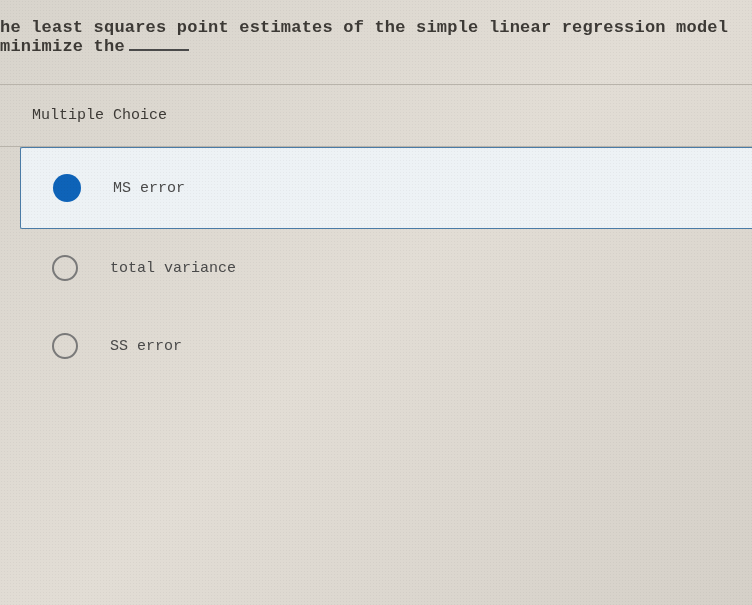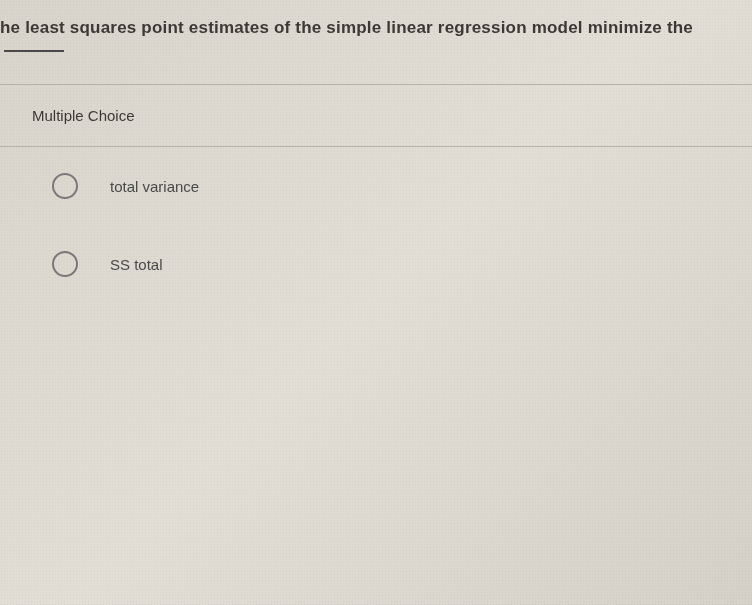--- a/index.html
+++ b/index.html
@@ -1,15 +1,15 @@
 <!DOCTYPE html>
 <html><head>
   <meta charset="utf-8">
   <style>
-    * { box-sizing: border-box; margin: 0; padding: 0; }
+    * { box-sizing: border-box; margin: 0; padding: 0; font-family: Liberation Mono, monospace; }
     body {
       font-family: Arial, Helvetica, sans-serif;
       background: linear-gradient(135deg, #d8d4cc 0%, #e2ddd5 50%, #d5d0c8 100%);
       width: 752px;
       height: 605px;
       overflow: hidden;
       color: #3a3a3a;
       position: relative;
     }
     .question-area {
@@ -95,27 +95,31 @@
 </div>
 
 <hr class="divider">
 
 <div class="section-label">Multiple Choice</div>
 
 <hr class="divider">
 
 <div class="options">
 
+  <div class="option selected">
+    <span class="radio"></span>
+    <span class="option-label">MS error</span>
+  </div>
 
 
   <div class="option">
     <span class="radio"></span>
     <span class="option-label">total variance</span>
   </div>
 
   <div class="option">
     <span class="radio"></span>
-    <span class="option-label">SS total</span>
+    <span class="option-label">SS error</span>
   </div>
 
 </div>
 
 <div class="noise"></div>
 
 </body></html>

